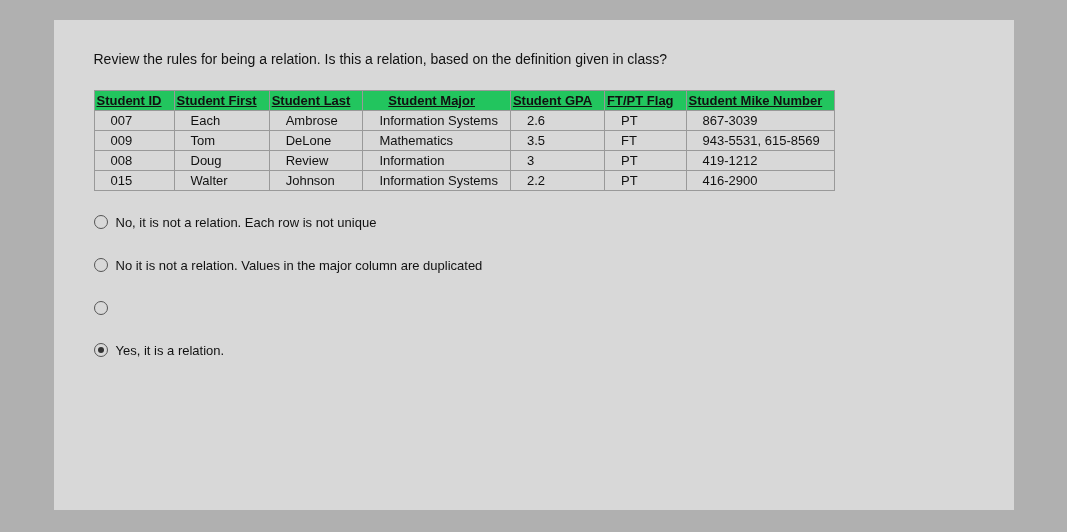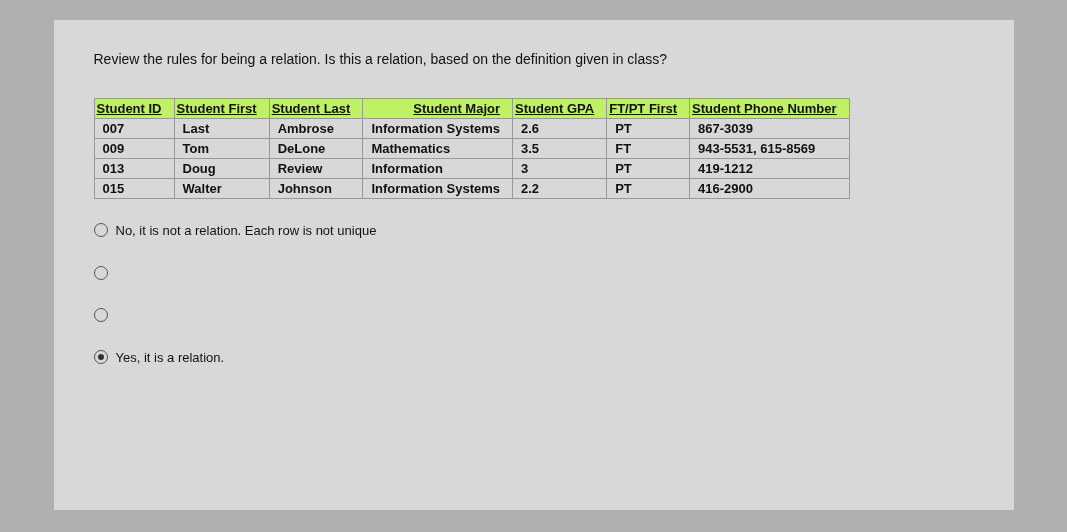--- a/index.html
+++ b/index.html
@@ -17,45 +17,44 @@
     .page-container {
       background-color: #d8d8d8;
       width: 960px;
       margin-top: 20px;
       padding: 30px 40px 30px 40px;
       min-height: 490px;
     }
     .question-text {
       font-size: 14px;
       color: #111;
-      margin-bottom: 28px;
+      margin-bottom: 20px;
       line-height: 1.4;
     }
     .table-wrapper {
       margin-bottom: 24px;
     }
     table {
       border-collapse: collapse;
       font-size: 13px;
     }
     table th {
       font-weight: bold;
       text-decoration: underline;
-      text-align: right;
+      text-align: center;
       padding: 2px 12px 2px 2px;
       border: 1px solid #999;
-      background-color: #bef264;
+      background-color: #22c55e;
       white-space: nowrap;
     }
     table td {
-      padding: 2px 12px 2px 8px;
+      padding: 2px 12px 2px 16px;
       border: 1px solid #999;
       background-color: #d8d8d8;
       white-space: nowrap;
-      font-weight: bold;
     }
     .options-section {
       display: flex;
       flex-direction: column;
       gap: 28px;
       margin-top: 10px;
     }
     .option-item {
       display: flex;
       align-items: center;
@@ -90,45 +89,45 @@
 
   <div class="table-wrapper">
     <table>
       <thead>
         <tr>
           <th>Student ID</th>
           <th>Student First</th>
           <th>Student Last</th>
           <th>Student Major</th>
           <th>Student GPA</th>
-          <th>FT/PT First</th>
-          <th>Student Phone Number</th>
+          <th>FT/PT Flag</th>
+          <th>Student Mike Number</th>
         </tr>
       </thead>
       <tbody id="table-body">
       <tr>
             <td>007</td>
-            <td>Last</td>
+            <td>Each</td>
             <td>Ambrose</td>
             <td>Information Systems</td>
             <td>2.6</td>
             <td>PT</td>
             <td>867-3039</td>
           </tr>
           <tr>
             <td>009</td>
             <td>Tom</td>
             <td>DeLone</td>
             <td>Mathematics</td>
             <td>3.5</td>
             <td>FT</td>
             <td>943-5531, 615-8569</td>
           </tr>
           <tr>
-            <td>013</td>
+            <td>008</td>
             <td>Doug</td>
             <td>Review</td>
             <td>Information</td>
             <td>3</td>
             <td>PT</td>
             <td>419-1212</td>
           </tr>
           <tr>
             <td>015</td>
             <td>Walter</td>
@@ -142,20 +141,21 @@
     </table>
   </div>
 
   <div class="options-section">
   <div class="option-item">
         <div class="option-radio"></div>
         <span>No, it is not a relation. Each row is not unique</span>
       </div>
       <div class="option-item">
         <div class="option-radio"></div>
+        <span>No it is not a relation. Values in the major column are duplicated</span>
       </div>
       <div class="option-item">
         <div class="option-radio"></div>
       </div>
       <div class="option-item">
         <div class="option-radio selected"></div>
         <span>Yes, it is a relation.</span>
       </div>
     </div>
 </div>

